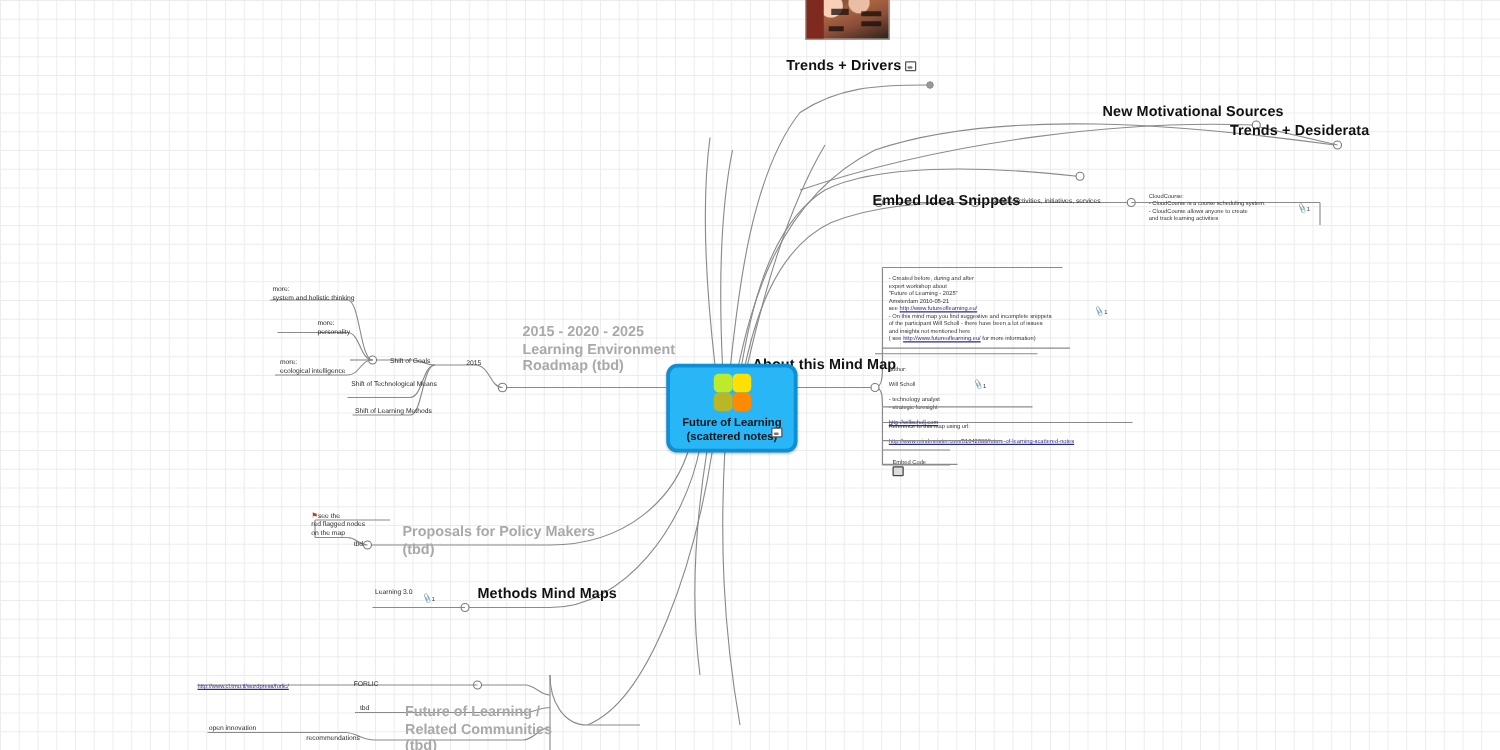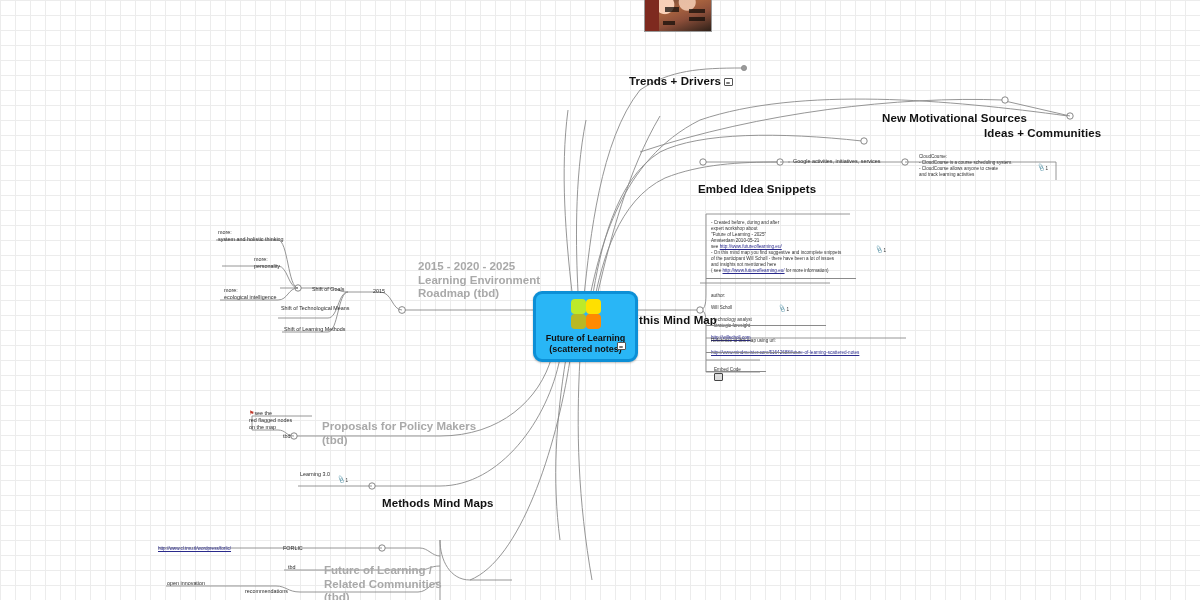--- a/index.html
+++ b/index.html
@@ -14,21 +14,21 @@
     color:#1a1a1a;
   }
   #canvas{position:absolute;inset:0;}
   svg.wires{position:absolute;left:0;top:0;width:1200px;height:600px;pointer-events:none;}
   svg.wires path{fill:none;stroke:#8a8a8a;stroke-width:0.9;}
   svg.wires line{stroke:#8a8a8a;stroke-width:0.9;}
   svg.wires circle.knob{fill:#ffffff;stroke:#7a7a7a;stroke-width:0.9;}
   svg.wires circle.dot{fill:#9a9a9a;stroke:none;}
 
   .node{position:absolute;white-space:nowrap;}
-  .major{font-size:11.5px;font-weight:bold;letter-spacing:.1px;color:#111;margin-top:28px;}
+  .major{font-size:11.5px;font-weight:bold;letter-spacing:.1px;color:#111;}
   .ghost{font-size:11.5px;font-weight:bold;color:#a9a9a9;line-height:13.5px;white-space:pre-line;}
   .micro{font-size:4.6px;color:#333;line-height:6px;white-space:pre-line;}
   .lbl{font-size:5.4px;color:#2b2b2b;line-height:7px;white-space:pre-line;}
   a.lnk,.lnk{color:#2a2a8c;text-decoration:underline;}
 
   
   #root{
     position:absolute;left:533px;top:291px;width:99px;height:65px;
     background:#29b6f6;border:3px solid #0c8fd6;border-radius:9px;
     box-shadow:0 1px 2px rgba(0,0,0,.25);
@@ -165,21 +165,21 @@
     <path d="M566,358 C556,420 552,480 560,540"></path>
     <path d="M580,358 C576,430 578,500 592,580"></path>
   </svg>
 
   <div class="node major" style="left:629px;top:47px;">
     <span>Trends + Drivers</span>
     <span class="imgicon"></span>
   </div>
 
   <div class="node major" style="left:882px;top:84px;">New Motivational Sources</div>
-  <div class="node major" style="left:984px;top:99px;">Ideas + Communities</div>
+  <div class="node major" style="left:984px;top:99px;">Trends + Desiderata</div>
 
 
   <div class="node major" style="left:698px;top:155px;">Embed Idea Snippets</div>
 
   <div class="node lbl" style="left:793px;top:158px;">Google activities, initiatives, services</div>
 
   <div class="node micro" style="left:919px;top:148px;width:120px;">
     <span>CloudCourse:
 - CloudCourse is a course scheduling system.
 - CloudCourse allows anyone to create

